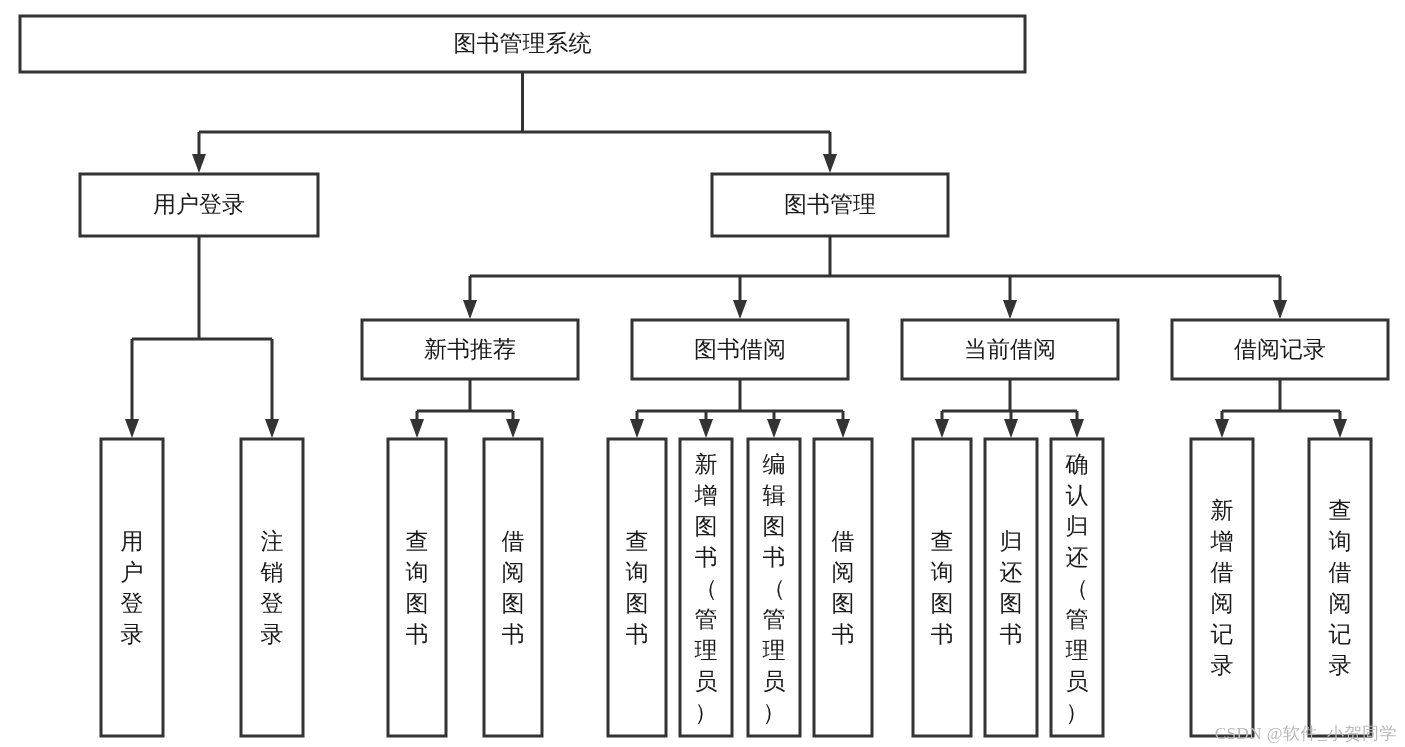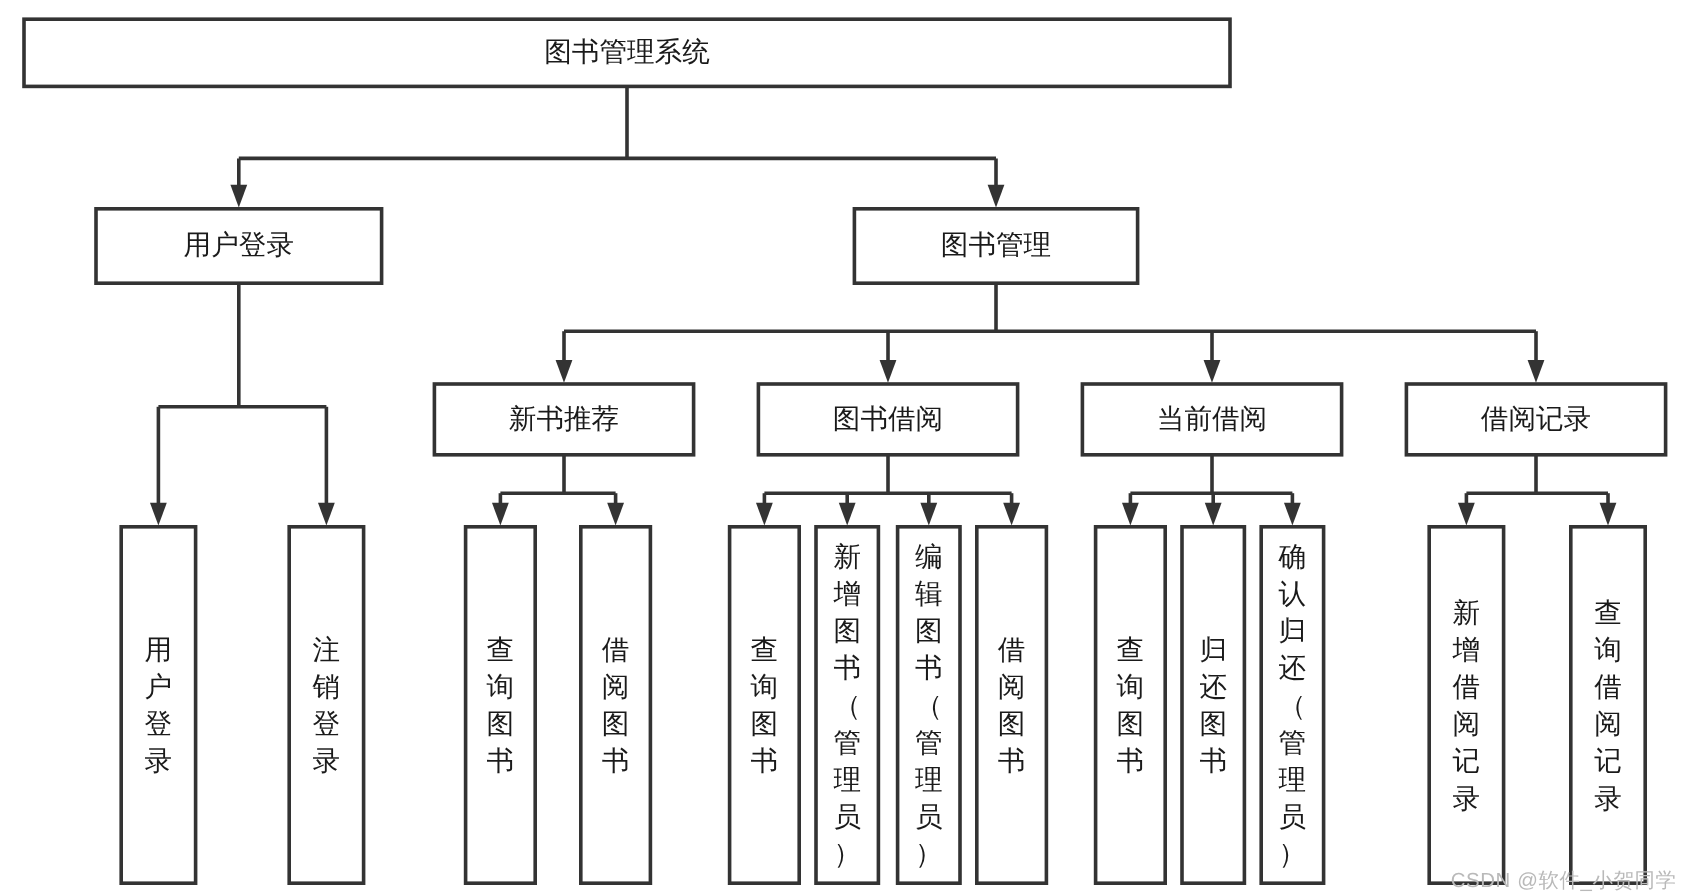--- a/index.html
+++ b/index.html
@@ -46,21 +46,21 @@
     stroke-linecap: butt;
   }
   .arrow-head {
     fill: #333333;
     stroke: none;
   }
   .watermark {
     position: absolute;
     right: 8px;
     bottom: 6px;
-    font-family: Liberation Sans, sans-serif;
+    font-family: Liberation Serif, serif;
     font-size: 17px;
     color: #b9b9b9;
     letter-spacing: 0.5px;
     white-space: nowrap;
     user-select: none;
   }
 </style>
 </head>
 <body>
 

